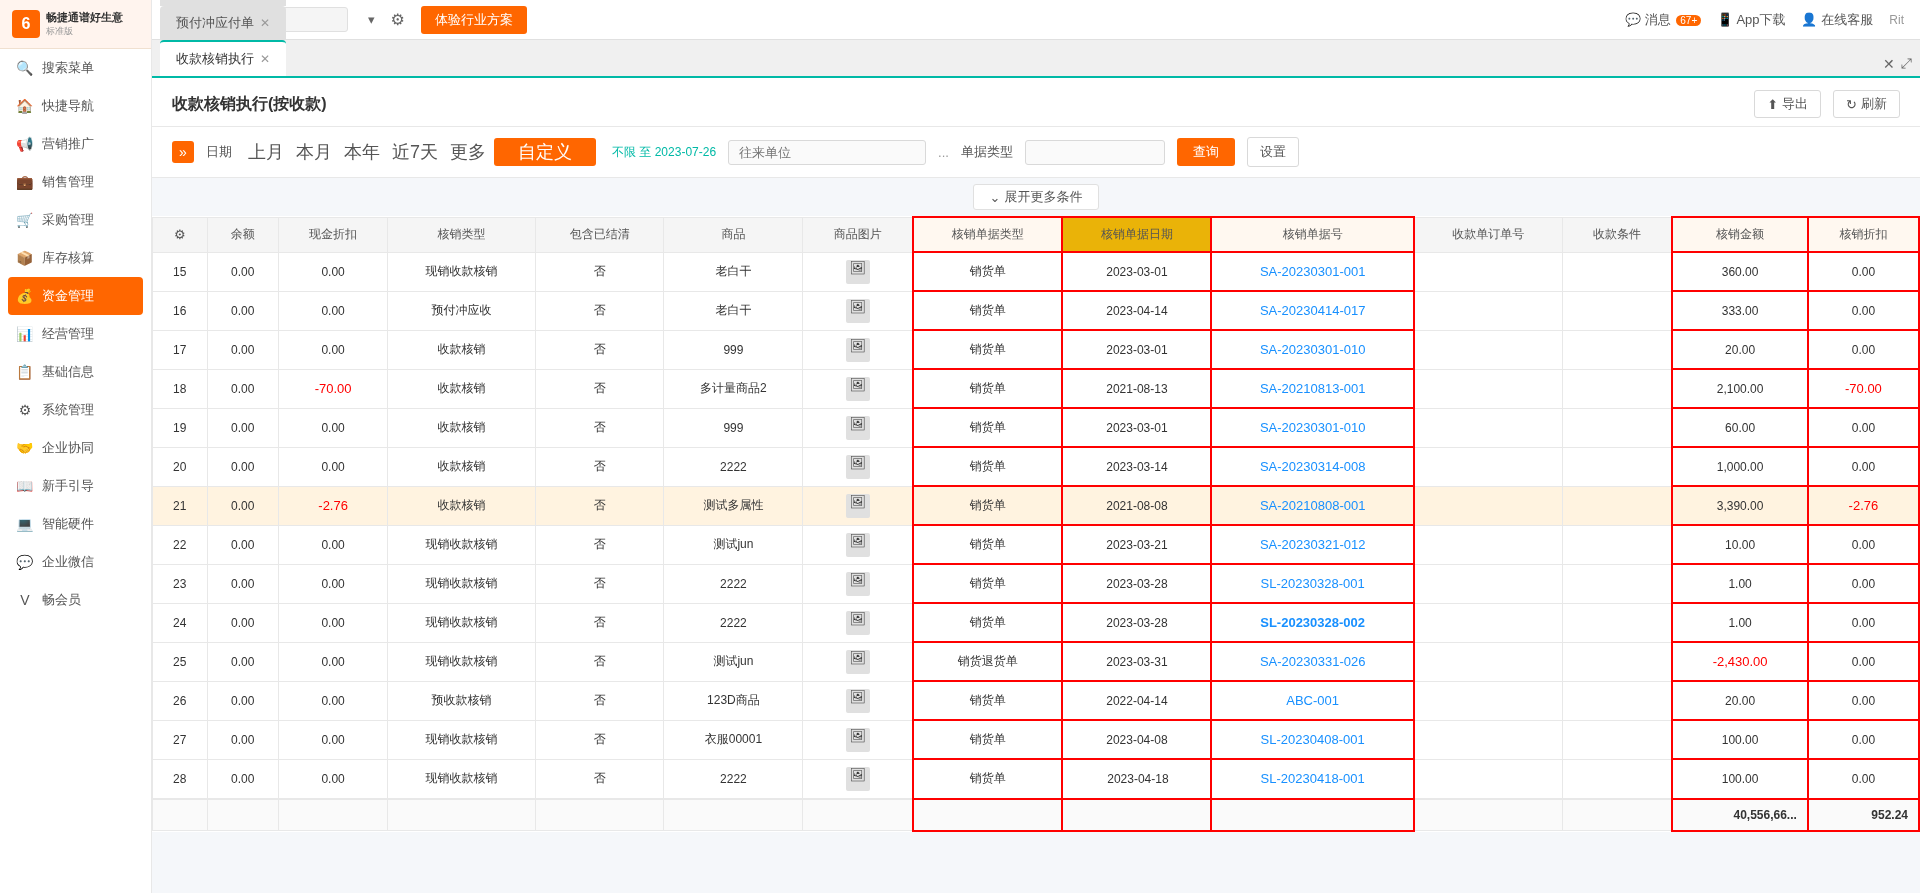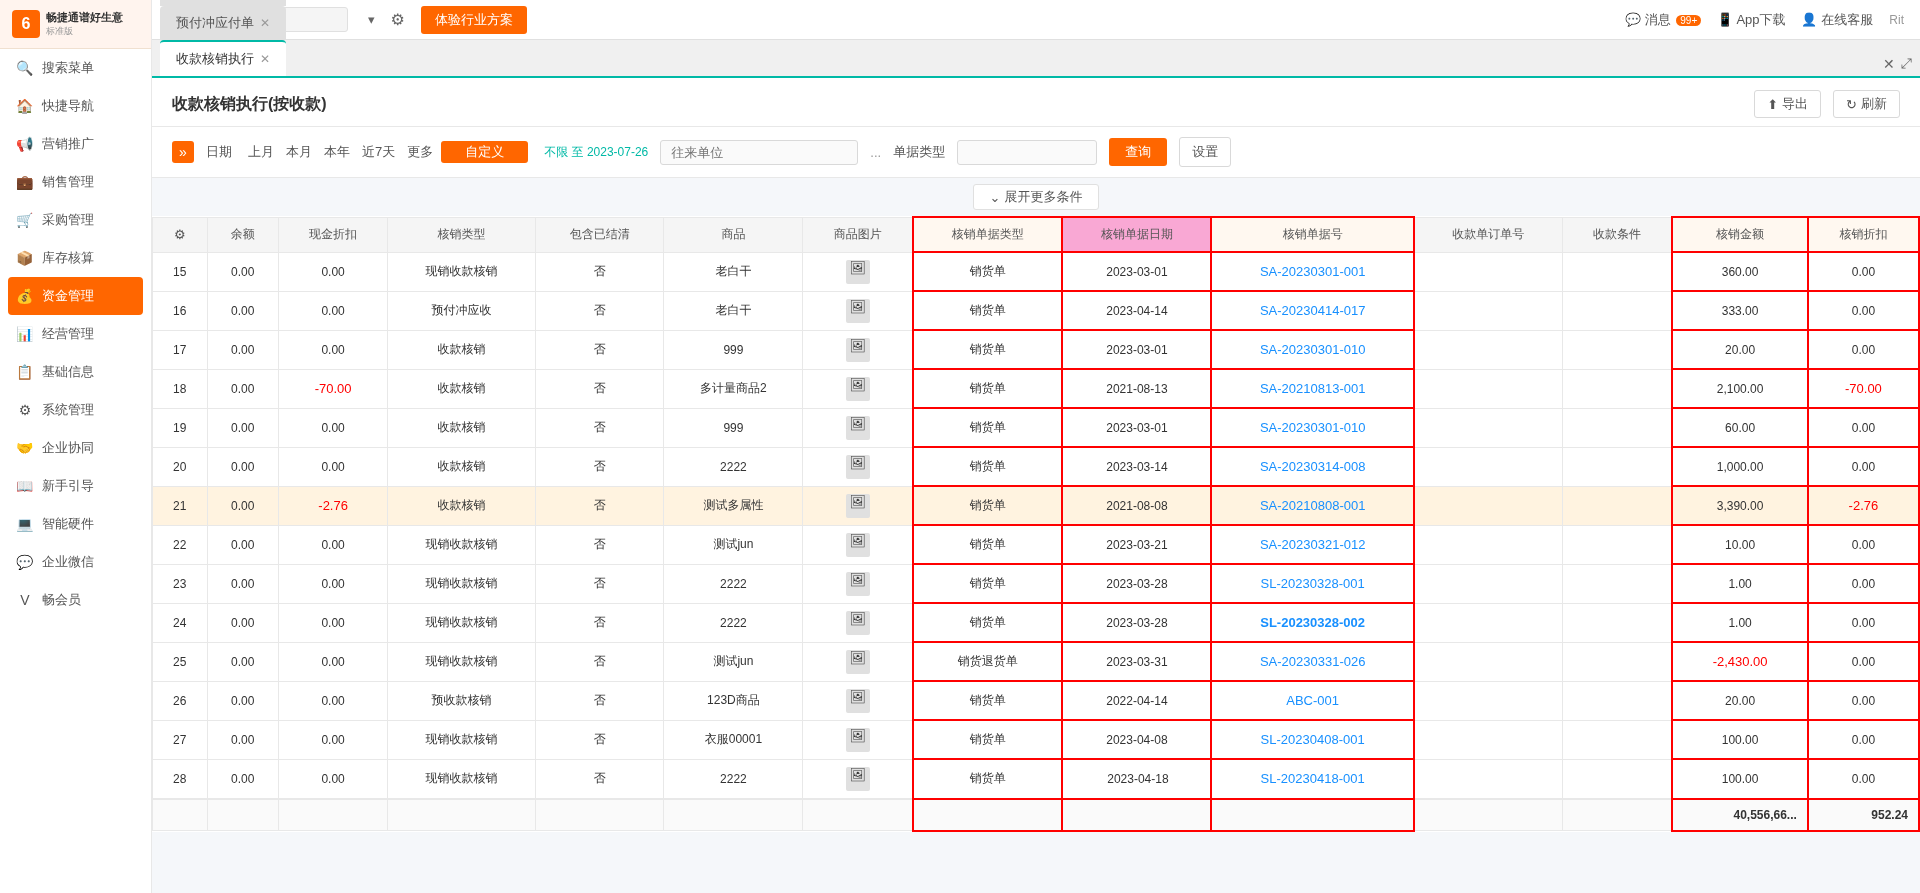--- a/index.html
+++ b/index.html
@@ -43,21 +43,21 @@
     .page-header { padding: 12px 20px 8px; display: flex; align-items: center; justify-content: space-between; background: #fff; border-bottom: 1px solid #e8e8e8; }
     .page-title { font-size: 16px; font-weight: bold; color: #333; }
     .page-header-actions { display: flex; gap: 12px; }
     .btn-outline { border: 1px solid #d9d9d9; background: #fff; color: #555; border-radius: 3px; padding: 4px 12px; cursor: pointer; font-size: 13px; display: flex; align-items: center; gap: 4px; }
 
     
     .filter-bar { background: #fff; padding: 10px 20px; border-bottom: 1px solid #e8e8e8; display: flex; align-items: center; gap: 12px; flex-wrap: wrap; }
     .filter-toggle { background: #f60; color: white; border: none; border-radius: 3px; width: 22px; height: 22px; cursor: pointer; display: flex; align-items: center; justify-content: center; font-size: 14px; }
     .filter-label { color: #555; font-size: 13px; }
     .filter-date-btns { display: flex; gap: 4px; align-items: center; }
-    .filter-date-btn { color: #555; font-size: 13px; cursor: pointer; padding: 2px 4px; }
+    .filter-date-btn { color: #555; font-size: 18px; cursor: pointer; padding: 2px 4px; }
     .filter-date-btn.active { background: #ff6600; color: white; border-radius: 3px; padding: 2px 24px; }
     .filter-date-range { color: #00b9a6; font-size: 12px; margin-left: 4px; }
     .filter-input { border: 1px solid #d9d9d9; border-radius: 3px; padding: 4px 10px; min-width: 160px; color: #999; font-size: 13px; background: #fafafa; }
     .filter-dots { color: #999; }
     .filter-select { border: 1px solid #d9d9d9; border-radius: 3px; padding: 4px 10px; min-width: 140px; color: #999; font-size: 13px; background: #fafafa; appearance: none; cursor: pointer; }
     .filter-search-btn { background: #f60; color: white; border: none; border-radius: 3px; padding: 5px 16px; cursor: pointer; font-size: 13px; }
     .filter-set-btn { background: #fff; border: 1px solid #d9d9d9; color: #555; border-radius: 3px; padding: 5px 12px; cursor: pointer; font-size: 13px; }
 
     
     .table-container { flex: 1; overflow: auto; padding: 0 0 0 0; }
@@ -162,21 +162,21 @@
     <div class="topbar-search">
       <span>🔍</span>
       <span style="color:#bbb; font-size:12px;"></span>
     </div>
     <span class="topbar-dropdown">▾</span>
     <span class="topbar-gear">⚙</span>
     <button class="topbar-btn-orange">体验行业方案</button>
     <div class="topbar-right">
       <span>
         💬 <span>消息</span>
-        <span class="topbar-badge">99+</span>
+        <span class="topbar-badge">67+</span>
       </span>
       <span>📱 <span>App下载</span></span>
       <span>👤 <span>在线客服</span></span>
       <span class="topbar-user">Rit</span>
     </div>
   </div>
 
   <div class="tabs">
     <div id="tabs-container">
         <div class="tab"></div>
@@ -248,21 +248,21 @@
         <thead>
           <tr id="table-header-row">
               <th><span style="cursor:pointer;">⚙</span></th>
               <th>余额</th>
               <th>现金折扣</th>
               <th>核销类型</th>
               <th>包含已结清</th>
               <th>商品</th>
               <th>商品图片</th>
               <th style="border: 2px solid red; background: rgb(255, 248, 240);">核销单据类型</th>
-              <th style="border: 2px solid red; background: #f9a8d4;">核销单据日期</th>
+              <th style="border: 2px solid red; background: #eab308;">核销单据日期</th>
               <th style="border: 2px solid red; background: rgb(255, 248, 240);">核销单据号</th>
               <th>收款单订单号</th>
               <th>收款条件</th>
               <th style="border: 2px solid red; background: rgb(255, 248, 240);">核销金额</th>
               <th style="border: 2px solid red; background: rgb(255, 248, 240);">核销折扣</th>
             </tr>
         </thead>
         <tbody id="table-body">
             <tr>
               <td>15</td>

